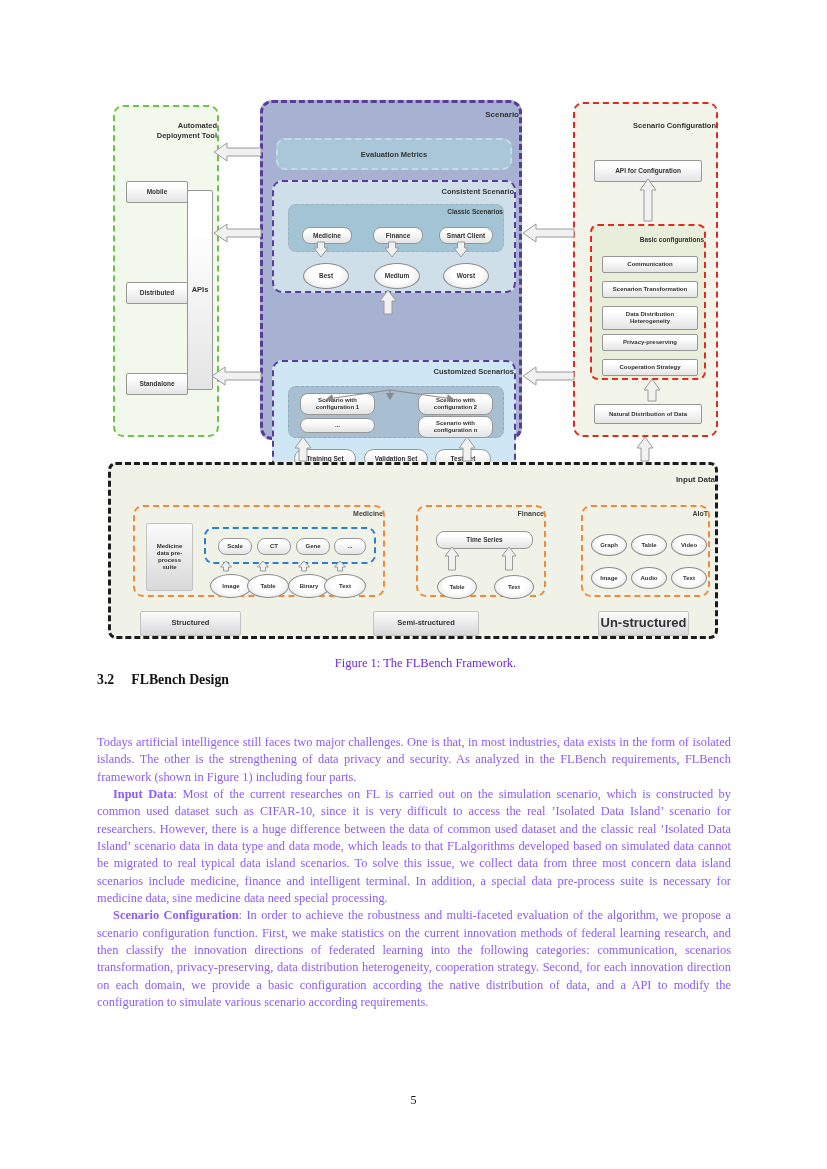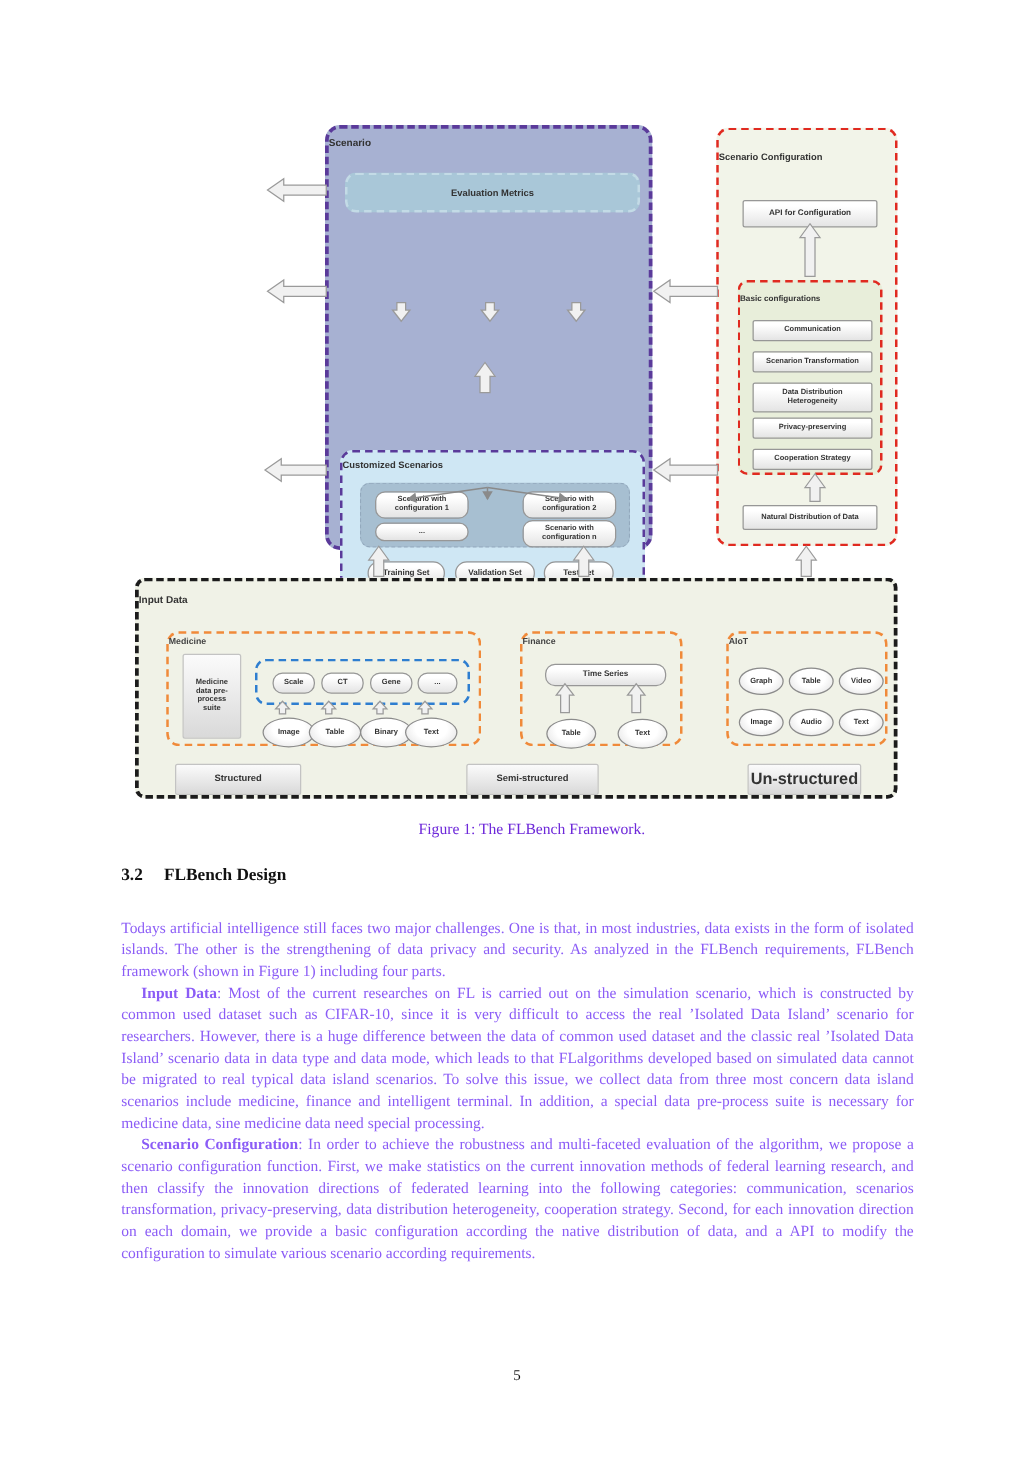--- a/index.html
+++ b/index.html
@@ -9,21 +9,21 @@
   .gbox{border:2.5px dashed #6cc24a;border-radius:10px;background:#f3f8ed;}
   .pbox{border:3px dashed #5a3a9a;border-radius:12px;background:#a7b1d2;}
   .pbox-in{border:2.5px dashed #5a3a9a;border-radius:10px;}
   .rbox{border:2.5px dashed #e02a20;border-radius:10px;background:#f2f4e9;}
   .rbox-in{border:2px dashed #e02a20;border-radius:8px;background:#e8eeda;}
   .kbox{border:3px dashed #1c1c1c;border-radius:8px;background:#f0f2e7;}
   .obox{border:2px dashed #f08a3a;border-radius:10px;}
   .blbox{border:2px dashed #2e7ed0;border-radius:9px;}
   .gybox{border:1.5px dashed #9cb2c0;border-radius:8px;}
   
-  .t{position:absolute;left:0;width:100%;text-align:left;font-weight:bold;color:#333;}
+  .t{position:absolute;left:0;width:100%;text-align:right;font-weight:bold;color:#333;}
   .t8{font-size:8px;} .t75{font-size:7.5px;} .t7{font-size:7px;} .t65{font-size:6.5px;}
   
   .node{position:absolute;box-sizing:border-box;background:linear-gradient(180deg,#ffffff 20%,#e4e4e4);border:1px solid #979797;
         display:flex;align-items:center;justify-content:center;text-align:center;
         font-size:6.5px;font-weight:bold;color:#333;line-height:1.15;border-radius:2px;}
   .rnd{border-radius:8px;}
   .pill{border-radius:10px;}
   .ell{border-radius:50%;background:radial-gradient(ellipse at 50% 35%,#ffffff 45%,#dedede 100%);border:1px solid #8b8b8b;}
   .shade{background:linear-gradient(180deg,#fbfbfb,#d9d9d9);border:1px solid #c3c3c3;}
   .evalbar{background:#a9c7d8;border:2px dashed #c3dbe6;border-radius:9px;display:flex;align-items:center;justify-content:center;
@@ -40,25 +40,45 @@
   .pageno{position:absolute;left:0;width:100%;text-align:center;font-family:"Liberation Serif",serif;font-size:12px;color:#111;}
   svg.arrowlayer{position:absolute;left:0;top:0;pointer-events:none;}
 </style>
 </head>
 <body>
 
 <div class="page">
 
   <div class="abs" style="left:0;top:0;width:827px;height:660px;">
 
+    <div class="abs gbox" style="left:113px;top:105px;width:106px;height:332px;">
+      <div class="t t75" style="top:14px;">Automated</div>
+      <div class="t t75" style="top:24px;">Deployment Tool</div>
+      <div class="node" style="left:11px;top:74px;width:62px;height:22px;">Mobile</div>
+      <div class="node" style="left:11px;top:175px;width:62px;height:22px;">Distributed</div>
+      <div class="node" style="left:11px;top:266px;width:62px;height:22px;">Standalone</div>
+      <div class="node" style="left:72px;top:83px;width:26px;height:200px;font-size:7.5px;border-radius:2px;">APIs</div>
+    </div>
 
     <div class="abs pbox" style="left:260px;top:100px;width:262px;height:340px;">
       <div class="t t8" style="top:7px;">Scenario</div>
       <div class="abs evalbar" style="left:13px;top:35px;width:236px;height:32px;">Evaluation Metrics</div>
 
+      <div class="abs pbox-in" style="left:9px;top:77px;width:244px;height:113px;background:#cfdfe9;">
+        <div class="t t75" style="top:5px;">Consistent Scenario</div>
+        <div class="abs gybox" style="left:14px;top:22px;width:216px;height:48px;background:#a3c4d4;">
+          <div class="t t65" style="top:3px;">Classic Scenarios</div>
+          <div class="node rnd" style="left:13px;top:22px;width:50px;height:17px;">Medicine</div>
+          <div class="node rnd" style="left:84px;top:22px;width:50px;height:17px;">Finance</div>
+          <div class="node rnd" style="left:150px;top:22px;width:54px;height:17px;">Smart Client</div>
+        </div>
+        <div class="node ell" style="left:29px;top:81px;width:46px;height:26px;">Best</div>
+        <div class="node ell" style="left:100px;top:81px;width:46px;height:26px;">Medium</div>
+        <div class="node ell" style="left:169px;top:81px;width:46px;height:26px;">Worst</div>
+      </div>
 
       <div class="abs pbox-in" style="left:9px;top:213px;width:244px;height:115px;background:#cfe7f4;margin-top:44px;">
         <div class="t t75" style="top:5px;">Customized Scenarios</div>
         <div class="abs gybox" style="left:14px;top:24px;width:216px;height:52px;background:#a7bfd1;border-color:#93a9bd;">
           <div class="node rnd" style="left:11px;top:6px;width:75px;height:22px;font-size:6px;">Scenario with configuration 1</div>
           <div class="node rnd" style="left:129px;top:6px;width:75px;height:22px;font-size:6px;">Scenario with configuration 2</div>
           <div class="node rnd" style="left:11px;top:31px;width:75px;height:15px;font-size:6px;">...</div>
           <div class="node rnd" style="left:129px;top:29px;width:75px;height:22px;font-size:6px;">Scenario with configuration n</div>
         </div>
         <div class="node pill" style="left:20px;top:87px;width:62px;height:19px;">Training Set</div>
@@ -162,21 +182,21 @@
       <g stroke="#8a8a8a" stroke-width="1.2" fill="none">
         <line x1="390" y1="390" x2="327" y2="399" marker-end="url(#ah)"></line>
         <line x1="390" y1="390" x2="390" y2="399" marker-end="url(#ah)"></line>
         <line x1="390" y1="390" x2="453" y2="399" marker-end="url(#ah)"></line>
       </g>
     </svg>
   </div>
 
   <div class="caption" style="top:656px;">Figure 1: The FLBench Framework.</div>
 
-  <div class="heading" style="left:97px;top:692px;">
+  <div class="heading" style="left:97px;top:672px;">
     <span class="num">3.2</span><span>FLBench Design</span>
   </div>
 
   <div class="bodytext" style="top:734px;">
     <p><span>Todays artificial intelligence still faces two major challenges. One is that, in most industries, data exists in the form of isolated islands. The other is the strengthening of data privacy and security. As analyzed in the FLBench requirements, FLBench framework (shown in Figure 1) including four parts.</span></p>
     <p class="ind"><b>Input Data</b><span>: Most of the current researches on FL is carried out on the simulation scenario, which is constructed by common used dataset such as CIFAR-10, since it is very difficult to access the real ’Isolated Data Island’ scenario for researchers. However, there is a huge difference between the data of common used dataset and the classic real ’Isolated Data Island’ scenario data in data type and data mode, which leads to that FLalgorithms developed based on simulated data cannot be migrated to real typical data island scenarios. To solve this issue, we collect data from three most concern data island scenarios include medicine, finance and intelligent terminal. In addition, a special data pre-process suite is necessary for medicine data, sine medicine data need special processing.</span></p>
     <p class="ind"><b>Scenario Configuration</b><span>: In order to achieve the robustness and multi-faceted evaluation of the algorithm, we propose a scenario configuration function. First, we make statistics on the current innovation methods of federal learning research, and then classify the innovation directions of federated learning into the following categories: communication, scenarios transformation, privacy-preserving, data distribution heterogeneity, cooperation strategy. Second, for each innovation direction on each domain, we provide a basic configuration according the native distribution of data, and a API to modify the configuration to simulate various scenario according requirements.</span></p>
   </div>
 
   <div class="pageno" style="top:1093px;">5</div>

